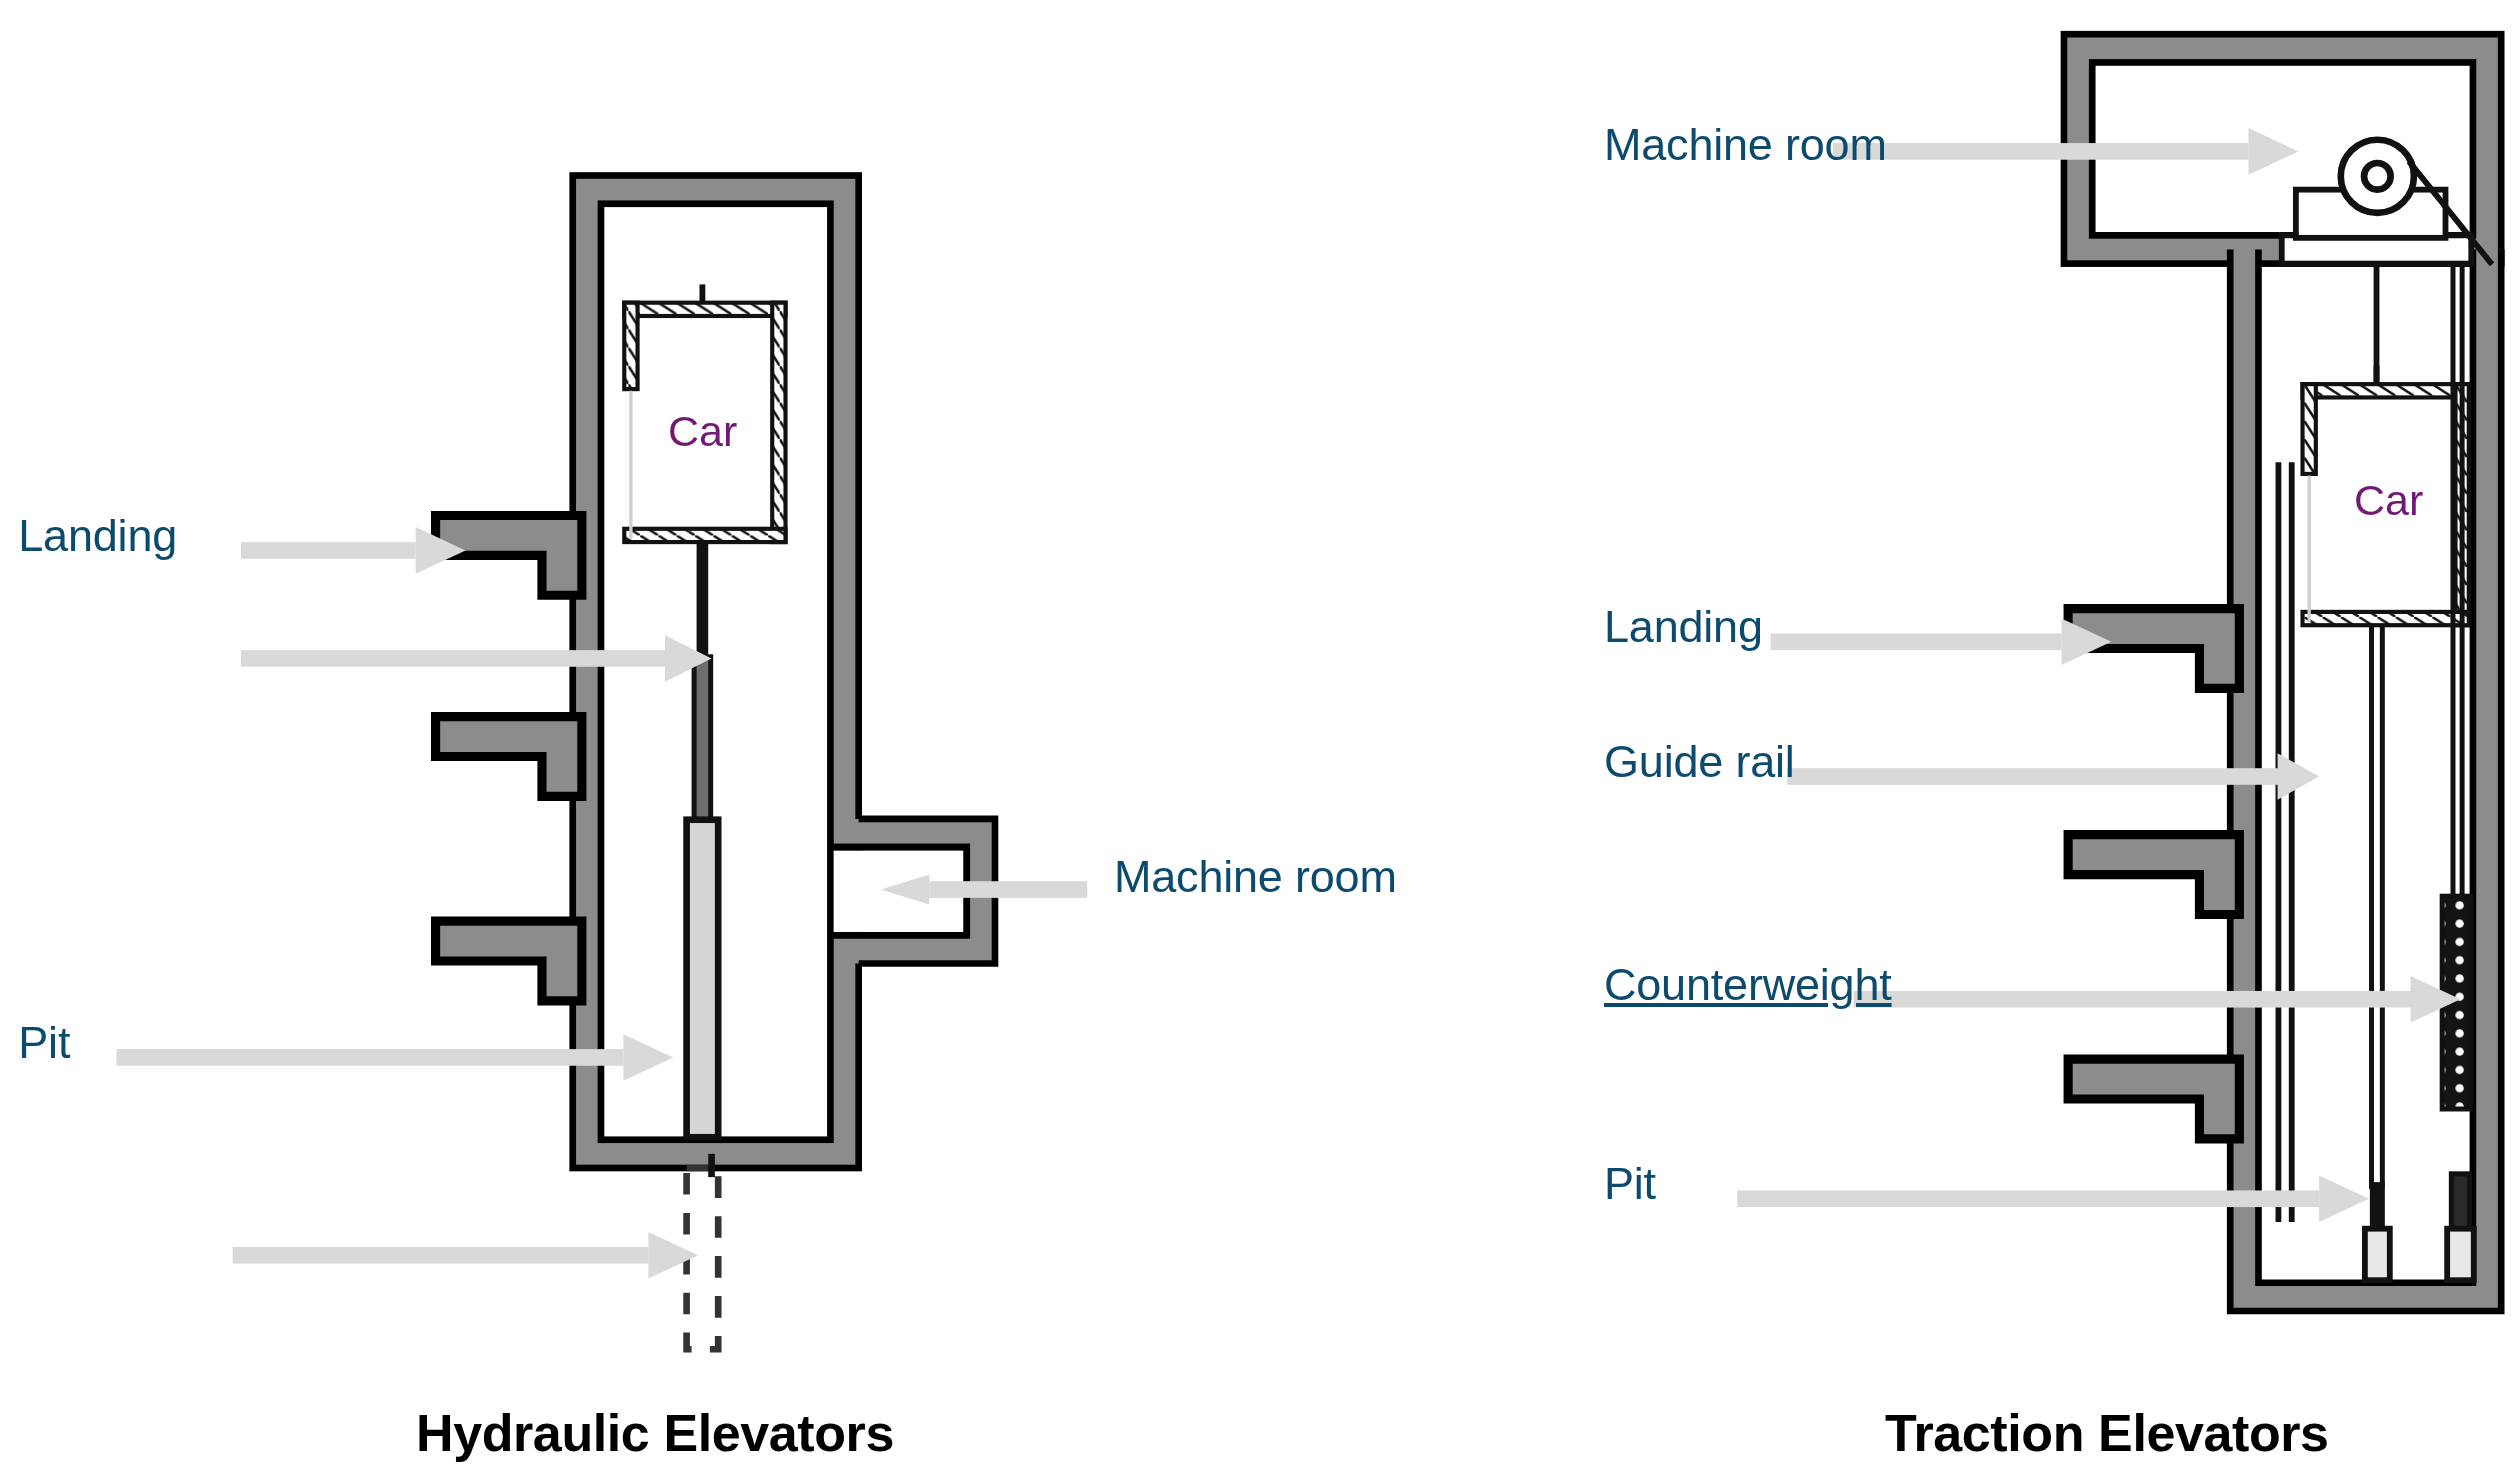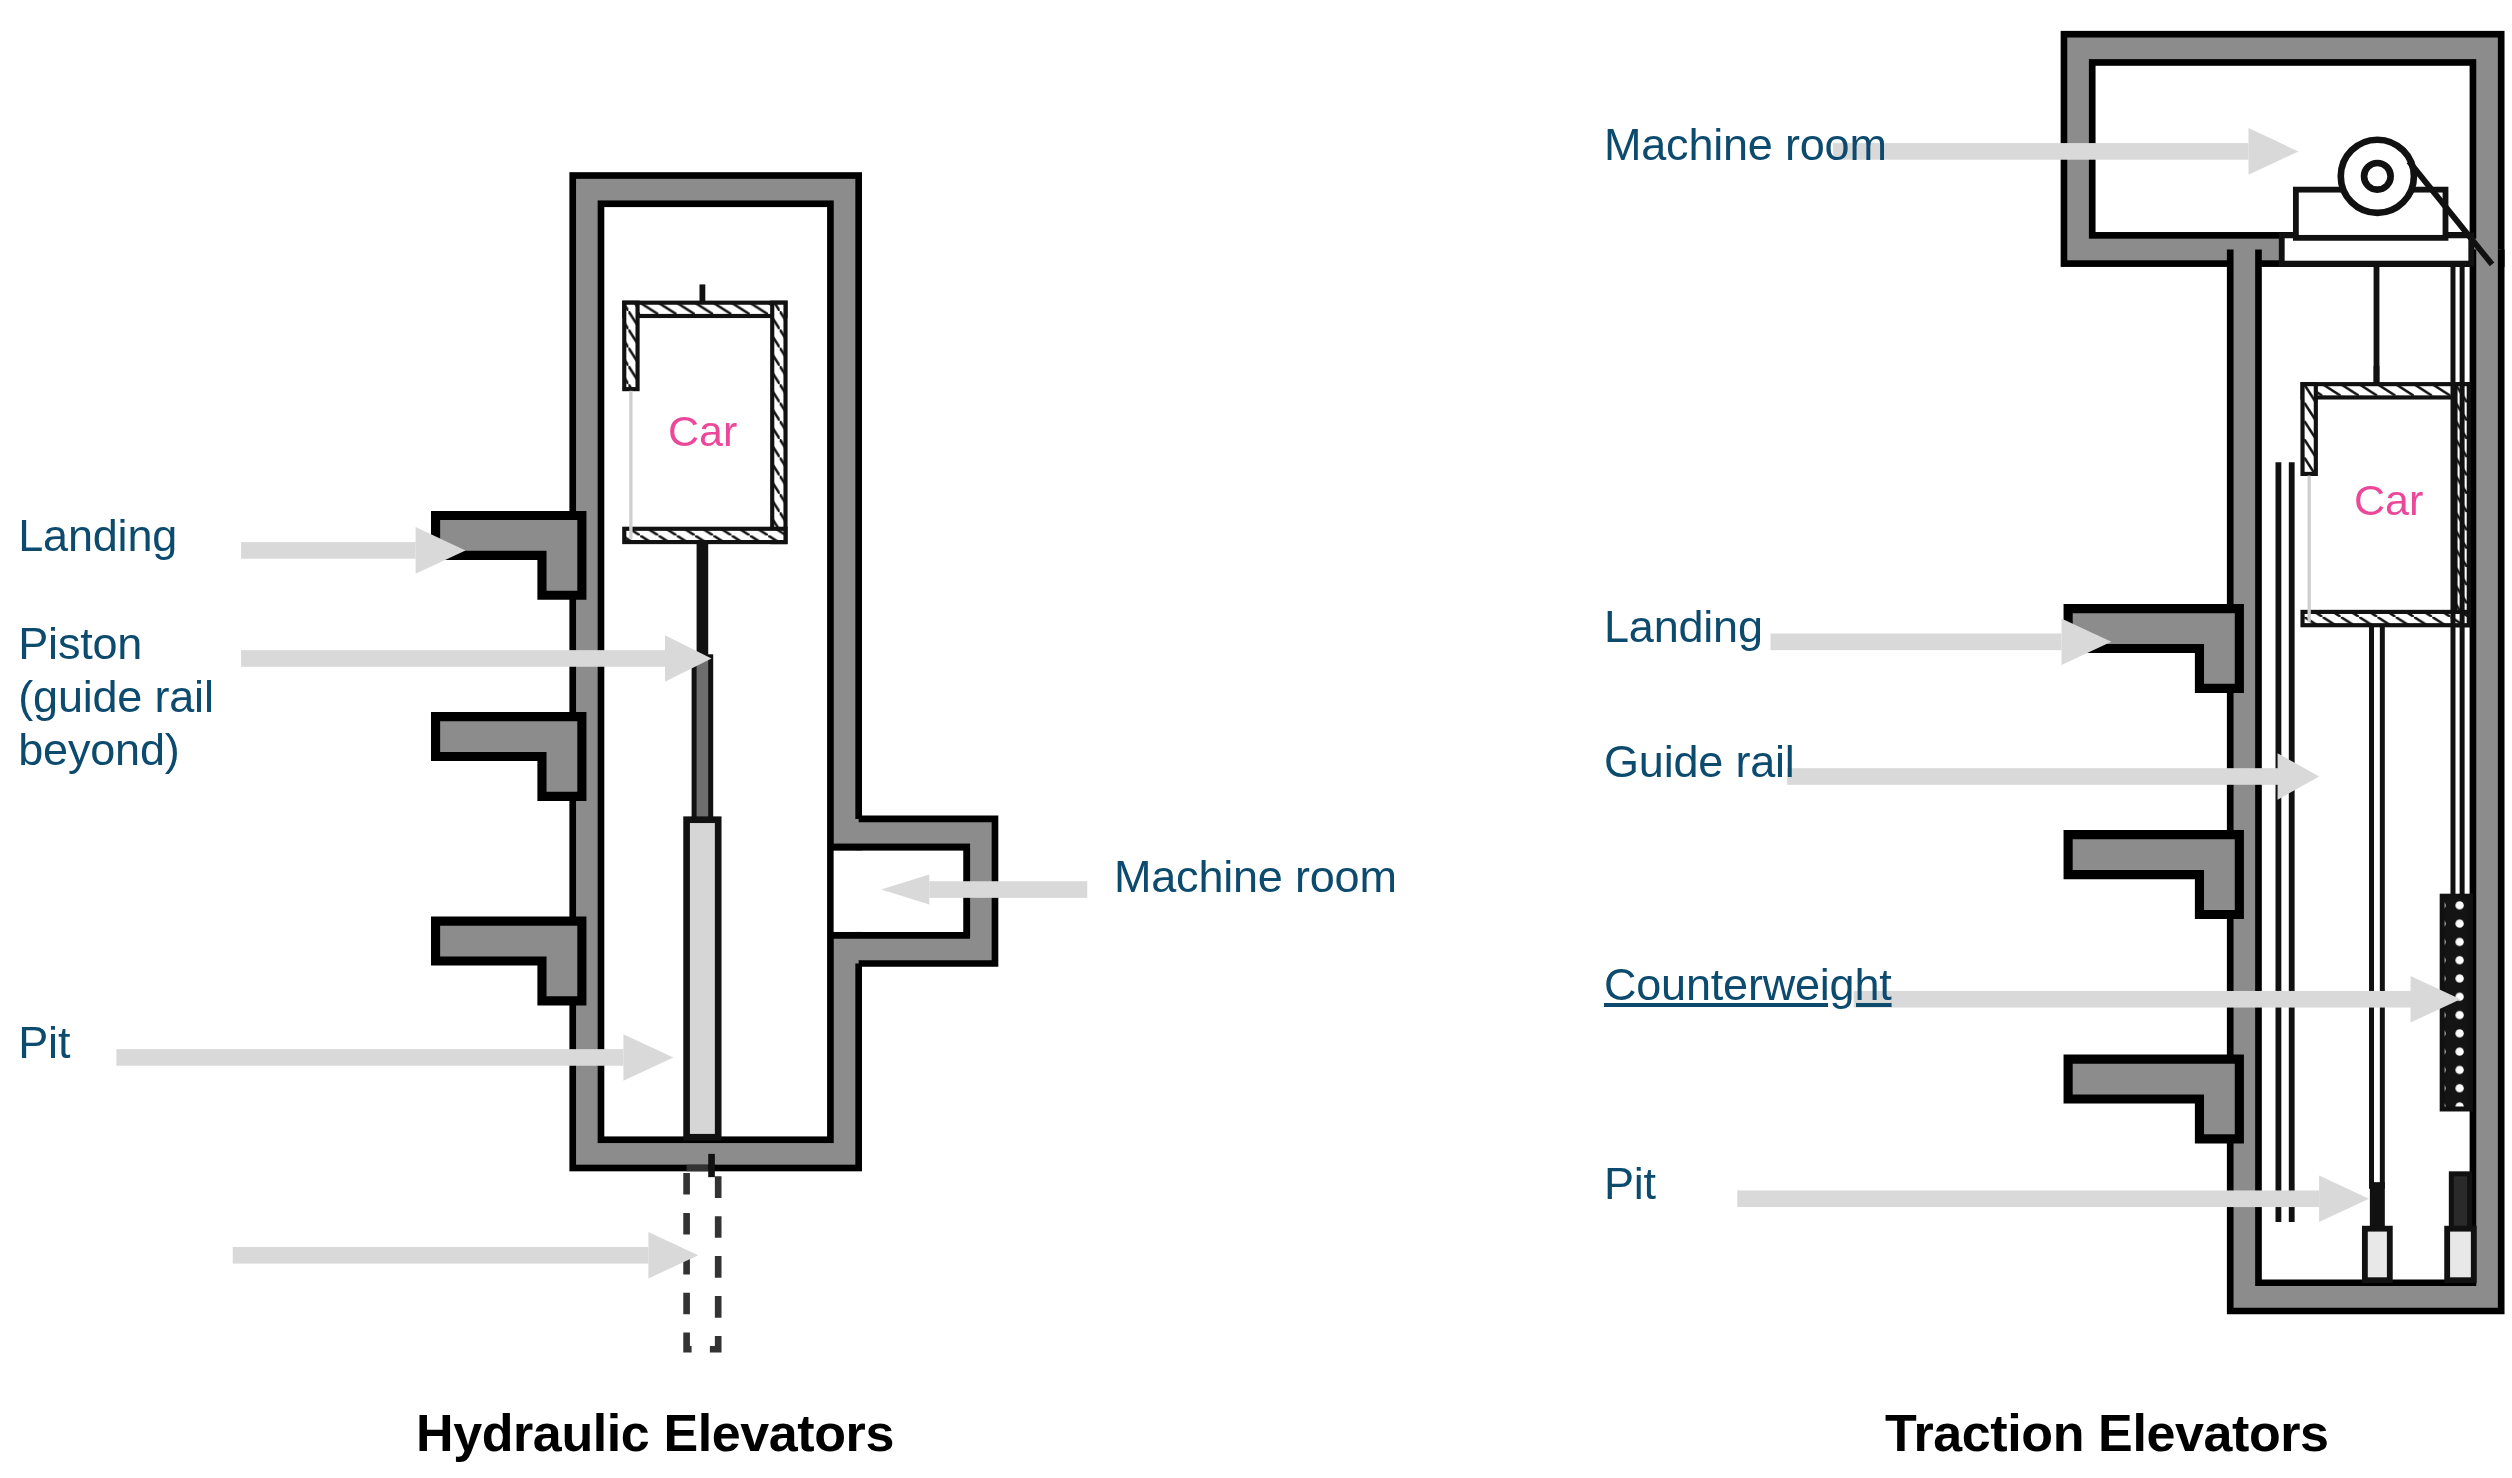--- a/index.html
+++ b/index.html
@@ -42,21 +42,21 @@
     font-weight: bold;
     font-size: 52px;
     color: #000000;
     white-space: pre;
     letter-spacing: -0.4px;
   }
   .carlbl {
     position: absolute;
     font-family: "Liberation Sans", sans-serif;
     font-size: 43px;
-    color: #ec4899;
+    color: #701a75;
     white-space: pre;
   }
 </style>
 </head>
 <body>
 
 <div id="stage">
 
   <svg class="layer" viewBox="0 0 3022 1779">
     <defs>
@@ -262,23 +262,20 @@
 
       <g>
         <rect x="2090" y="1432" width="700" height="20" fill="#d9d9d9"></rect>
         <polygon points="2790,1414 2850,1442 2790,1470" fill="#d9d9d9"></polygon>
       </g>
     </g>
   </svg>
 
   <div class="lbl" style="left:18.3px; top:509px;">Landing</div>
 
-  <div class="lbl" style="left:18.3px; top:617px;">Piston
-(guide rail
-beyond)</div>
 
   <div class="lbl" style="left:1114px; top:850px;">Machine room</div>
 
   <div class="lbl" style="left:18.3px; top:1016px;">Pit</div>
 
 
   <div class="carlbl" style="left:668px; top:407px;">Car</div>
 
   <div class="lbl" style="left:1604px; top:118px;">Machine room</div>
 

